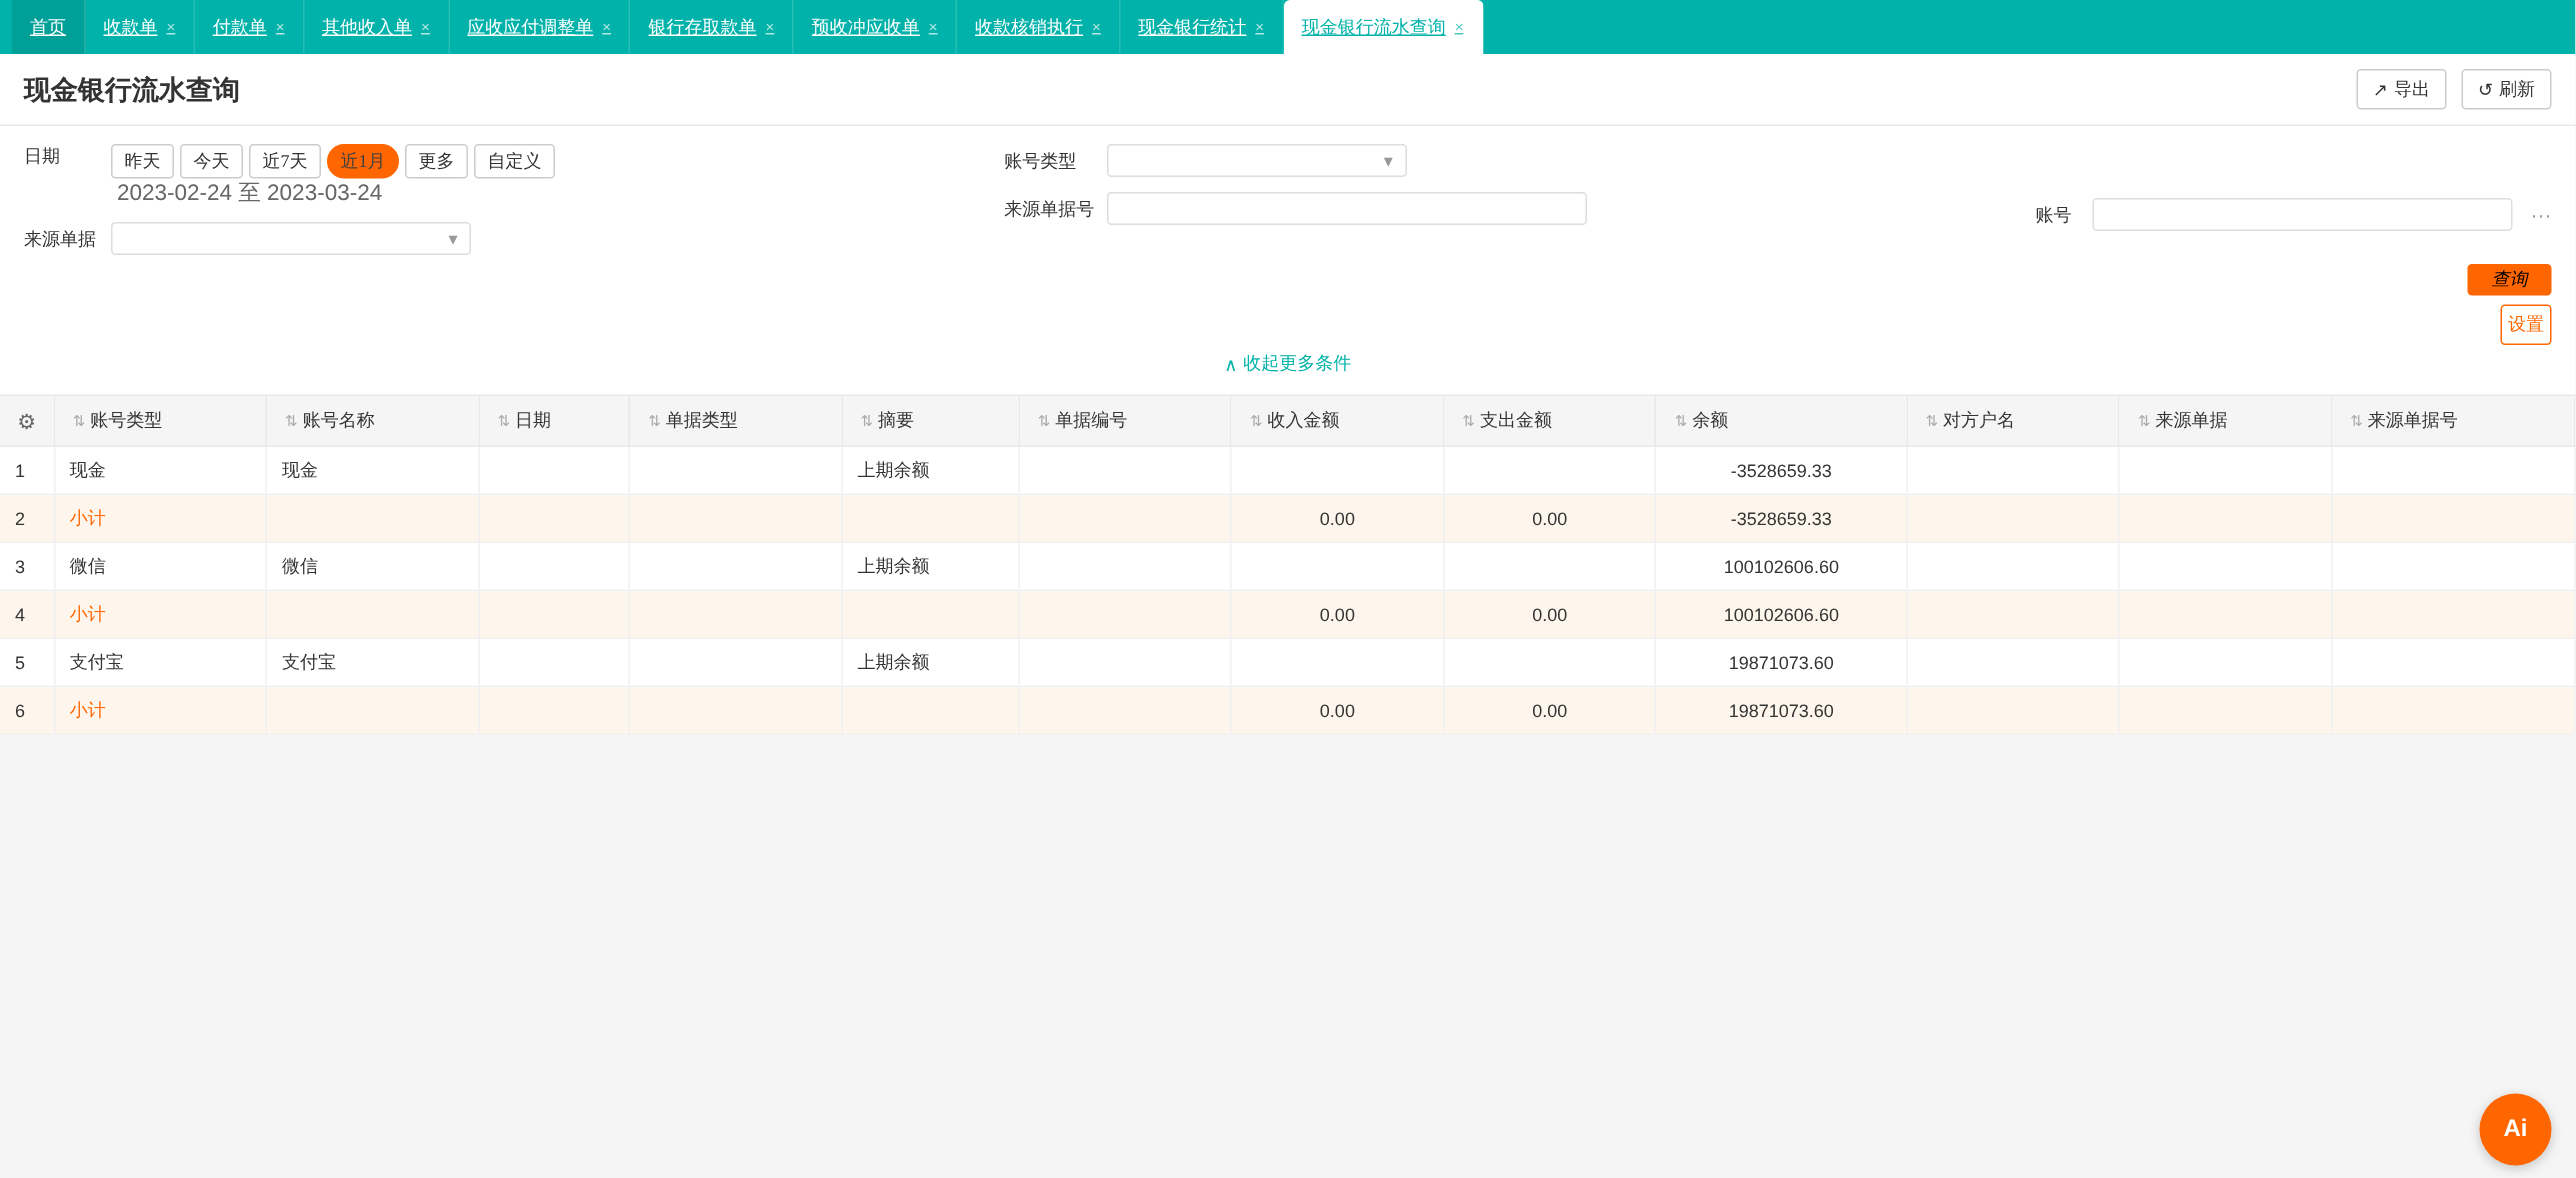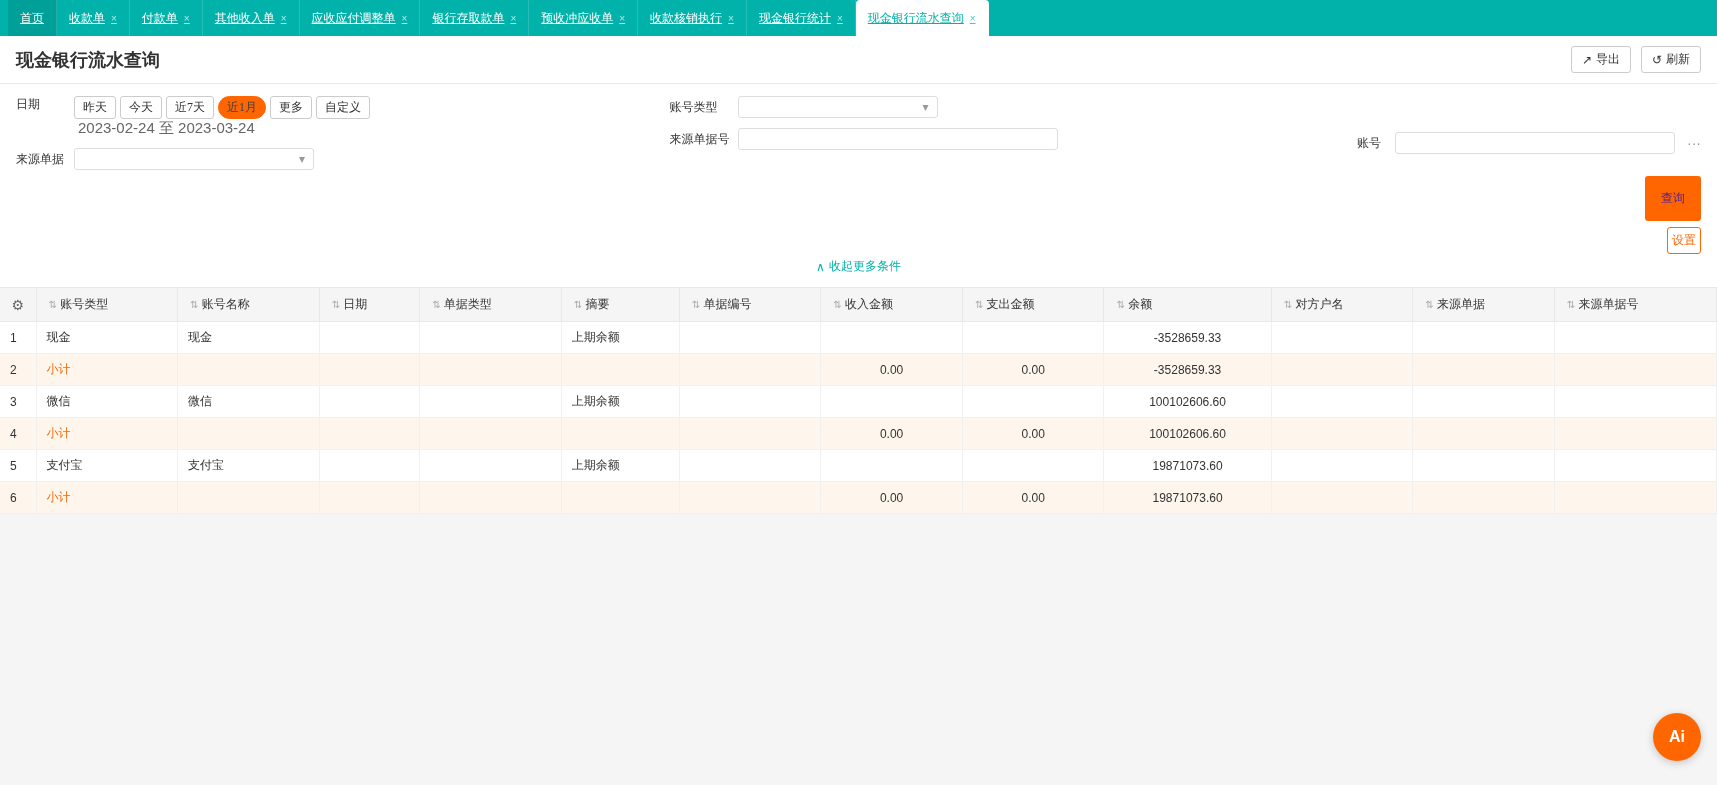--- a/index.html
+++ b/index.html
@@ -42,26 +42,27 @@
       border: 1px solid #ccc;
       background: #fff;
       padding: 4px 10px;
       border-radius: 3px;
       cursor: pointer;
       font-size: 12px;
       color: #333;
     }
     .btn-query {
       background: #ff6600;
-      color: #4c1d95;
+      color: #000000;
       border: none;
-      padding: 14px 16px;
-      border-radius: 3px;
-      cursor: pointer;
-      font-size: 12px;
+      padding: 2px 16px;
+      border-radius: 3px;
+      cursor: pointer;
+      font-size: 12px;
+      font-style: italic;
     }
     .btn-settings {
       background: #fff;
       color: #ff6600;
       border: 1px solid #ff6600;
       padding: 4px 4px;
       border-radius: 3px;
       cursor: pointer;
       font-size: 12px;
     }
@@ -202,21 +203,21 @@
     }
     tbody td.orange {
       color: #ff6600;
     }
     .gear-icon { font-size: 14px; color: #666; cursor: pointer; }
 
     
     .ai-badge {
       position: fixed;
       right: 16px;
-      bottom: 24px;
+      bottom: 8px;
       background: #ff6600;
       color: #fff;
       border-radius: 50%;
       width: 48px;
       height: 48px;
       display: flex;
       align-items: center;
       justify-content: center;
       font-size: 16px;
       font-weight: bold;

